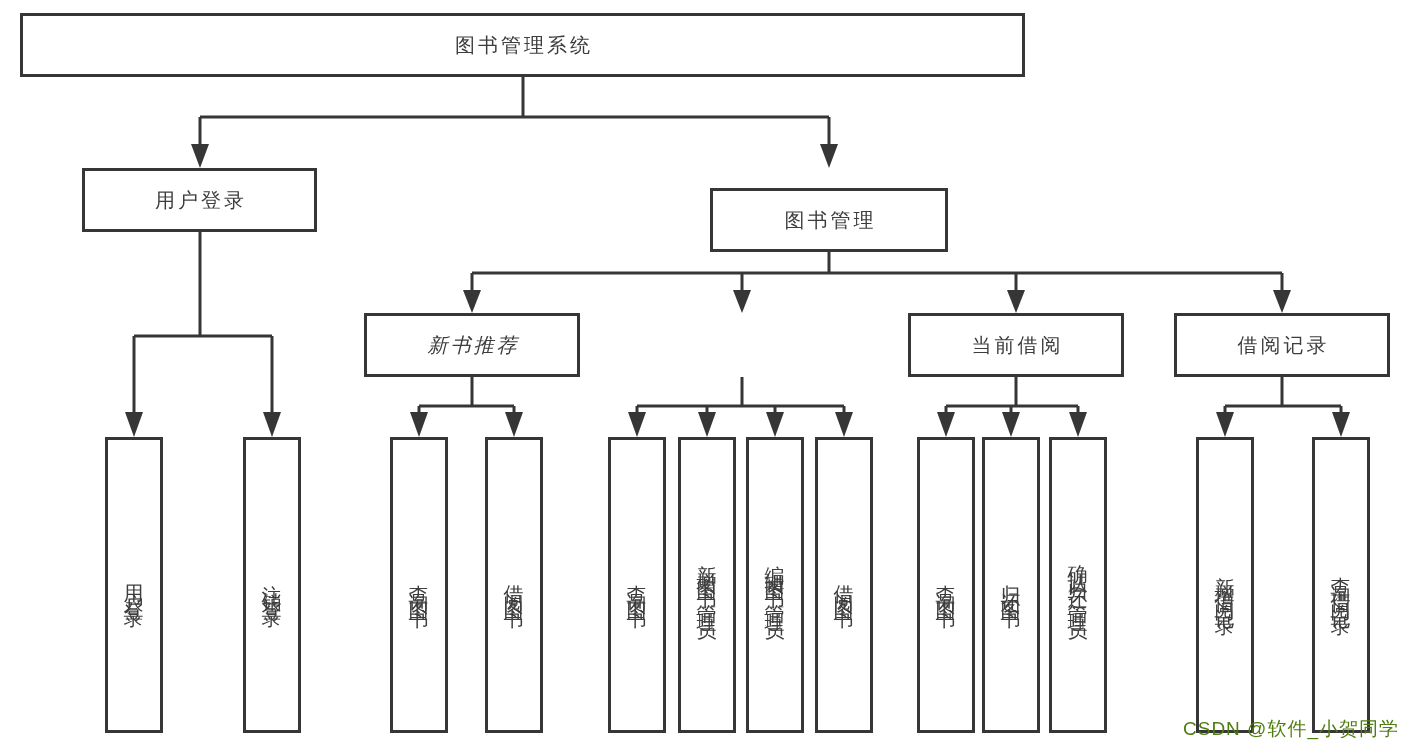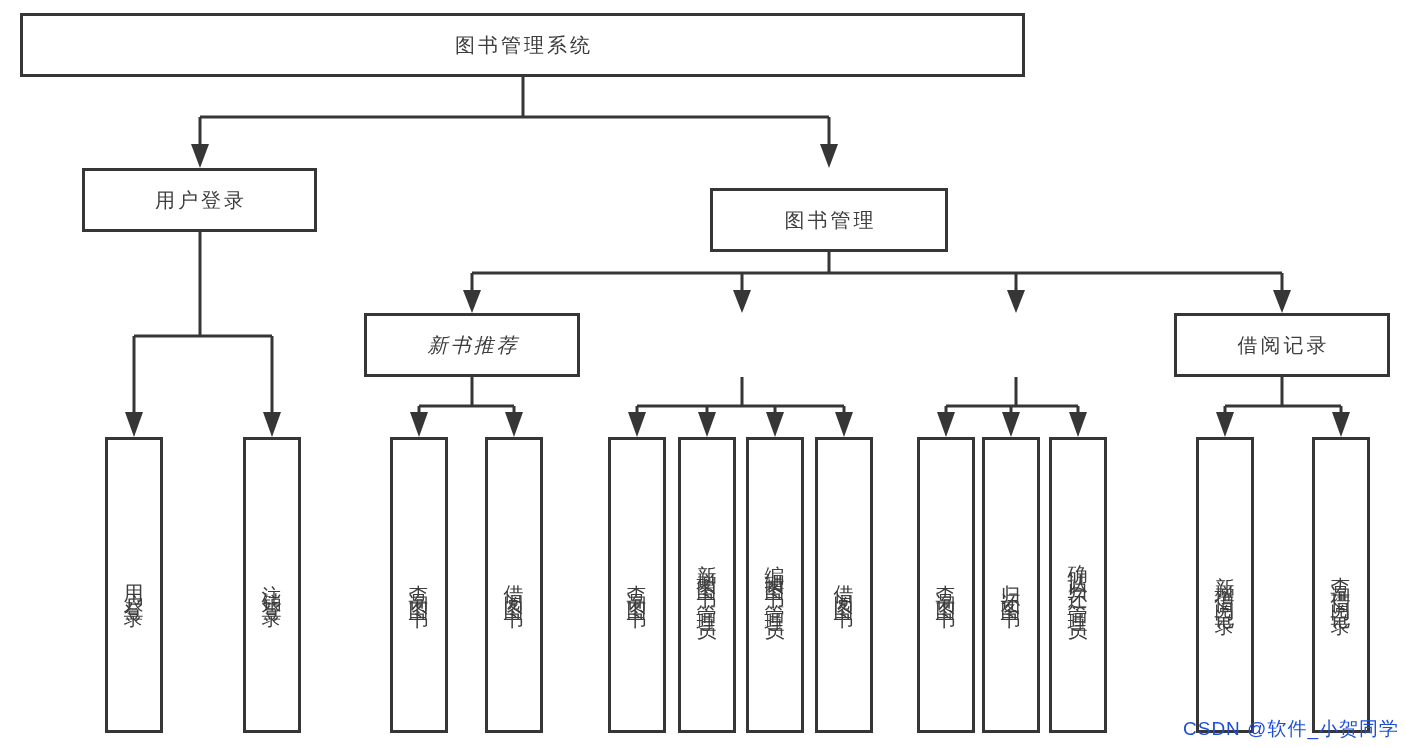--- a/index.html
+++ b/index.html
@@ -38,21 +38,21 @@
   .n-records{left:1174px;top:313px;width:216px;height:64px;}
   
   .leaf{top:437px;width:58px;height:296px;}
   .l1{left:105px;} .l2{left:243px;}
   .l3{left:390px;} .l4{left:485px;}
   .l5{left:608px;} .l6{left:678px;} .l7{left:746px;} .l8{left:815px;}
   .l9{left:917px;} .l10{left:982px;} .l11{left:1049px;}
   .l12{left:1196px;} .l13{left:1312px;}
   .watermark{
     position:absolute;left:1183px;top:716px;
-    color:#1d4ed8;font-size:19px;letter-spacing:1px;
+    color:#4d7c0f;font-size:19px;letter-spacing:1px;
     z-index:3;white-space:nowrap;
   }
 </style>
 </head>
 <body>
 
 <div id="stage">
 
   <svg id="wires" viewBox="0 0 1405 747" xmlns="http://www.w3.org/2000/svg">
     <g>
@@ -104,20 +104,23 @@
   <div class="box h n-user-login">
     <span class="label">用户登录</span>
   </div>
   <div class="box h n-book-mgmt">
     <span class="label">图书管理</span>
   </div>
 
   <div class="box h n-newbook">
     <span class="label">新书推荐</span>
   </div>
+  <div class="box h n-current">
+    <span class="label">当前借阅</span>
+  </div>
   <div class="box h n-records">
     <span class="label">借阅记录</span>
   </div>
 
   <div class="box v leaf l1">
     <span class="label">用户登录</span>
   </div>
   <div class="box v leaf l2">
     <span class="label">注销登录</span>
   </div>

